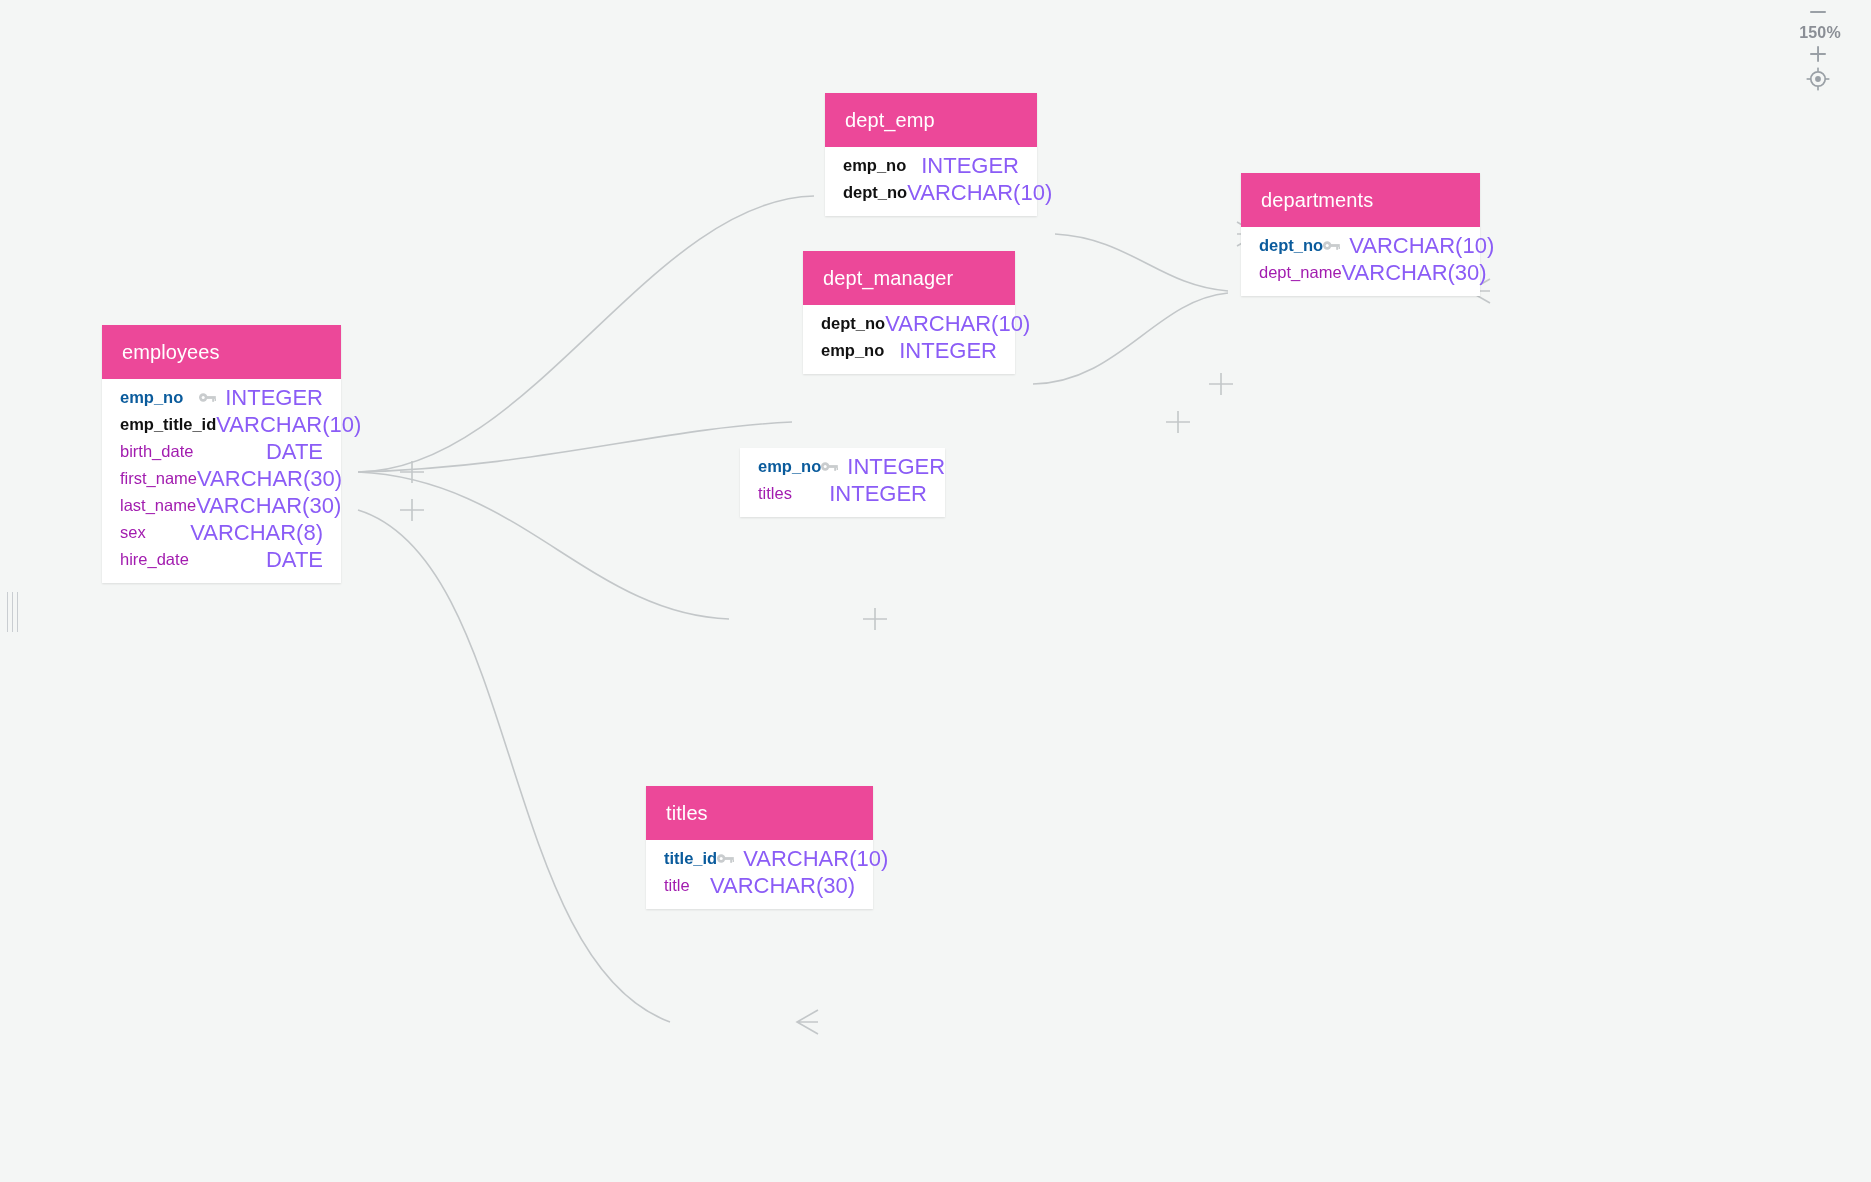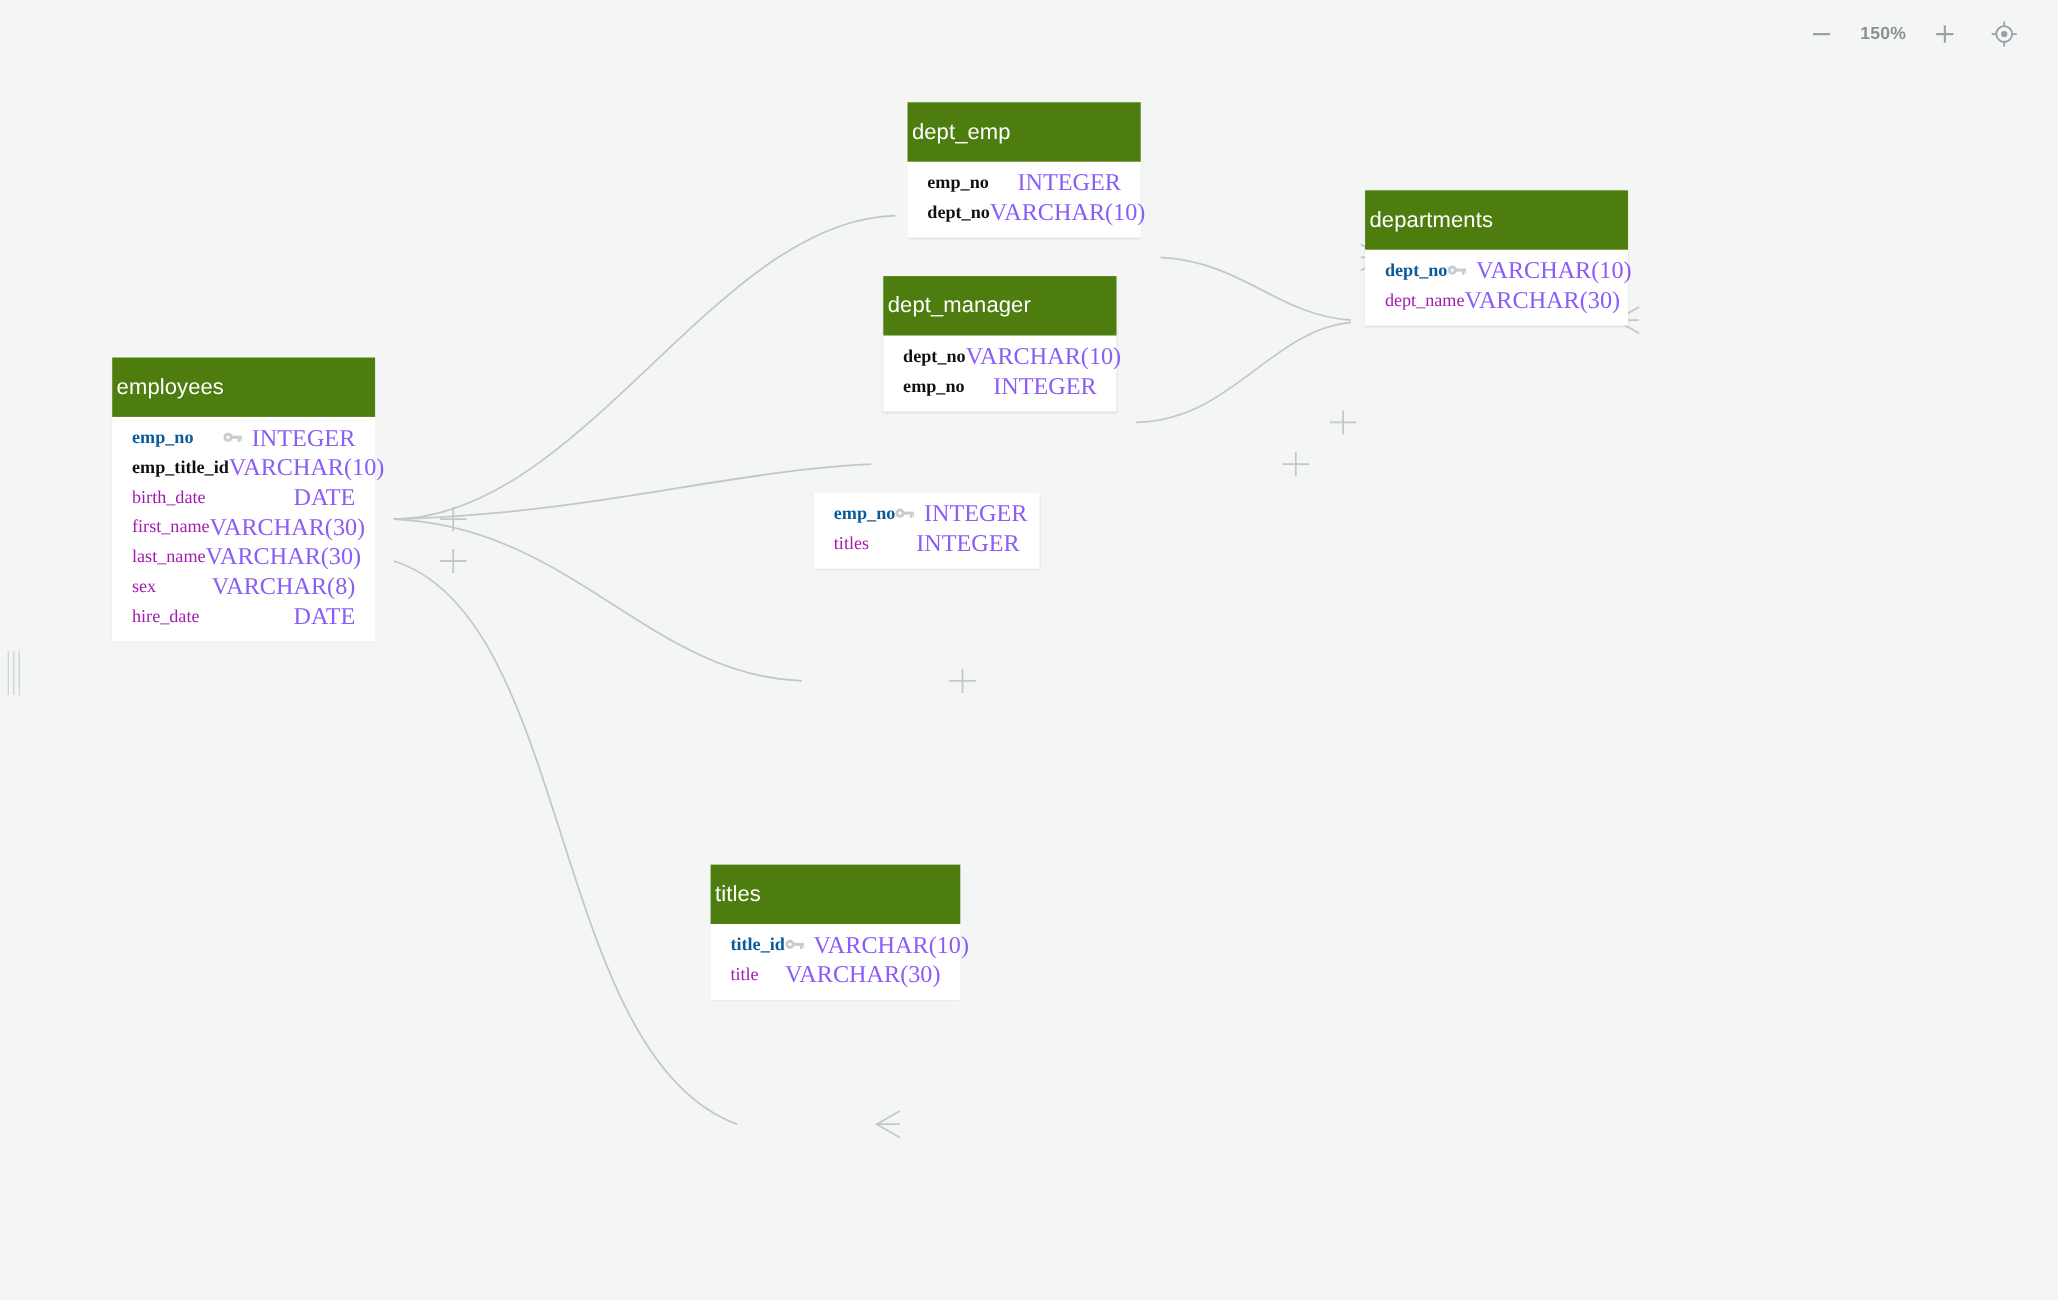--- a/index.html
+++ b/index.html
@@ -19,24 +19,24 @@
     background: #f4f6f5;
   }
 
   
   #toolbar {
     position: absolute;
     top: 0;
     right: 0;
     height: 62px;
     display: flex;
-    align-items: center;
     gap: 0px;
     padding-right: 22px;
     z-index: 40;
+    flex-direction: column;
   }
   .tb-btn {
     width: 54px;
     height: 54px;
     display: flex;
     align-items: center;
     justify-content: center;
     cursor: pointer;
     background: transparent;
     border: none;
@@ -93,40 +93,39 @@
   }
 
   
   .table {
     position: absolute;
     background: #ffffff;
     box-shadow: 0 1px 2px rgba(0,0,0,0.10);
     z-index: 10;
   }
   .table-header {
-    background: #4d7c0f;
+    background: #ec4899;
     color: #ffffff;
     font-size: 20px;
     line-height: 1;
-    padding: 17px 18px 17px 4px;
+    padding: 17px 18px 17px 20px;
     letter-spacing: 0.1px;
     cursor: move;
   }
   .table-body {
     padding: 5px 0 10px 0;
   }
   .row {
     display: flex;
     align-items: center;
     justify-content: space-between;
     padding: 5px 18px 5px 18px;
     height: 27px;
     box-sizing: border-box;
     cursor: default;
-    font-family: Liberation Serif, serif;
   }
   .col-name {
     font-size: 16.5px;
     color: #a21caf;
     white-space: nowrap;
   }
   .col-name.pk {
     color: #0a5b9c;
     font-weight: bold;
   }

